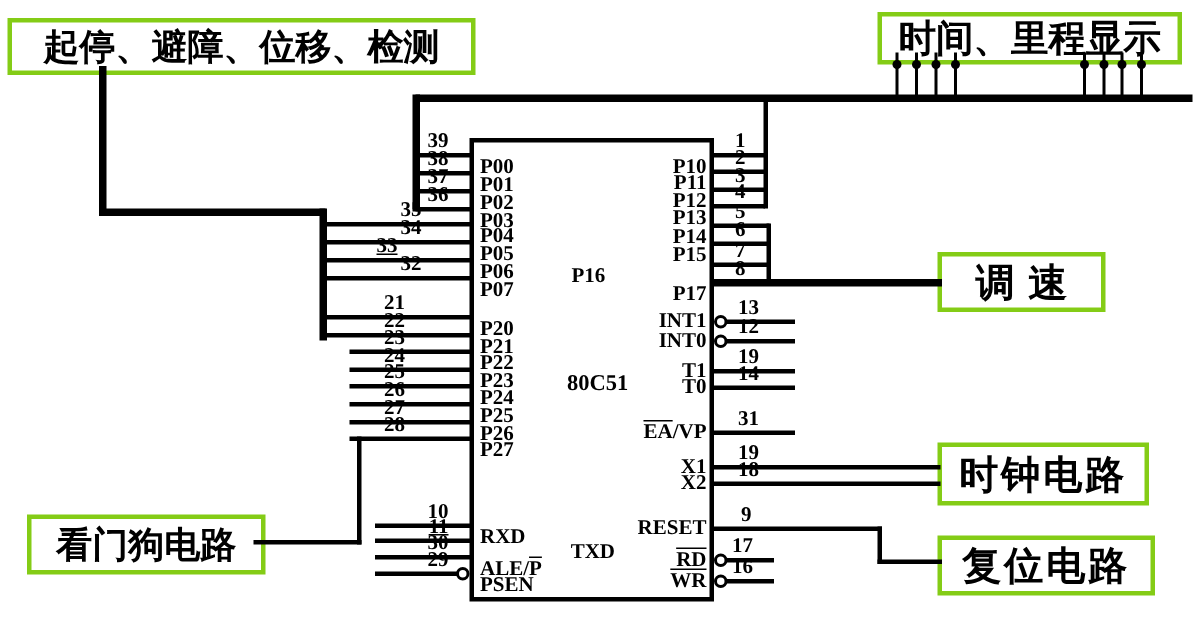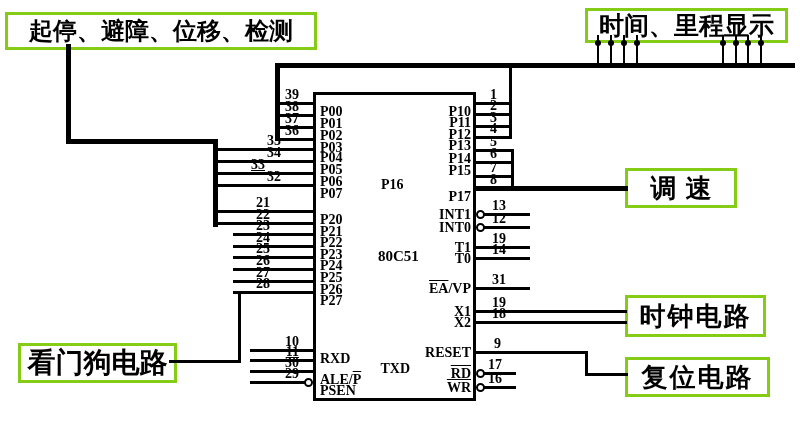--- a/index.html
+++ b/index.html
@@ -11,21 +11,21 @@
     position:absolute;border:3px solid #84cc16;background:#fff;
     display:flex;align-items:center;justify-content:center;
     font-weight:bold;white-space:nowrap;
   }
   #io-box{left:5px;top:12px;width:306px;height:32px;font-size:24px;}
   #display-box{left:585px;top:8px;width:197px;height:29px;font-size:25px;}
   #speed-box{left:625px;top:168px;width:106px;height:34px;font-size:26px;letter-spacing:9px;}
   #speed-box span{margin-left:9px;}
   #clock-box{left:625px;top:295px;width:135px;height:36px;font-size:26px;letter-spacing:2px;}
   #reset-box{left:625px;top:357px;width:139px;height:34px;font-size:26px;letter-spacing:2px;}
-  #watchdog-box{left:18px;top:343px;width:153px;height:34px;font-size:28px;}
+  #watchdog-box{left:18px;top:343px;width:153px;height:34px;font-size:24px;}
   #chip{position:absolute;left:313px;top:92px;width:157px;height:303px;border:3px solid #000;background:#fff;}
   #chip-label{position:absolute;left:378px;top:248px;font-size:15px;font-weight:bold;font-family:Liberation Serif, serif;}
   .wire{position:absolute;background:#000;}
   .num,.plabel{position:absolute;font-size:14px;font-weight:bold;line-height:15px;height:15px;white-space:nowrap;}
   .ol{text-decoration:overline;}
   .bubble{position:absolute;width:9px;height:9px;border:2px solid #000;border-radius:50%;background:#fff;box-sizing:border-box;}
   .dot{position:absolute;width:6px;height:6px;border-radius:50%;background:#000;}
 </style>
 </head>
 <body>

